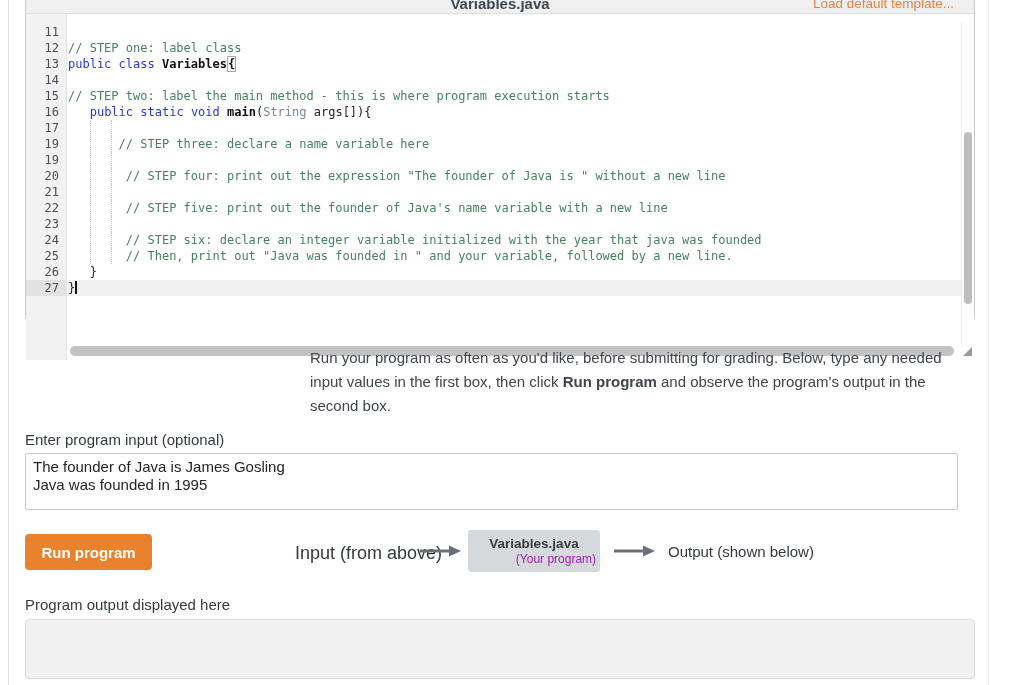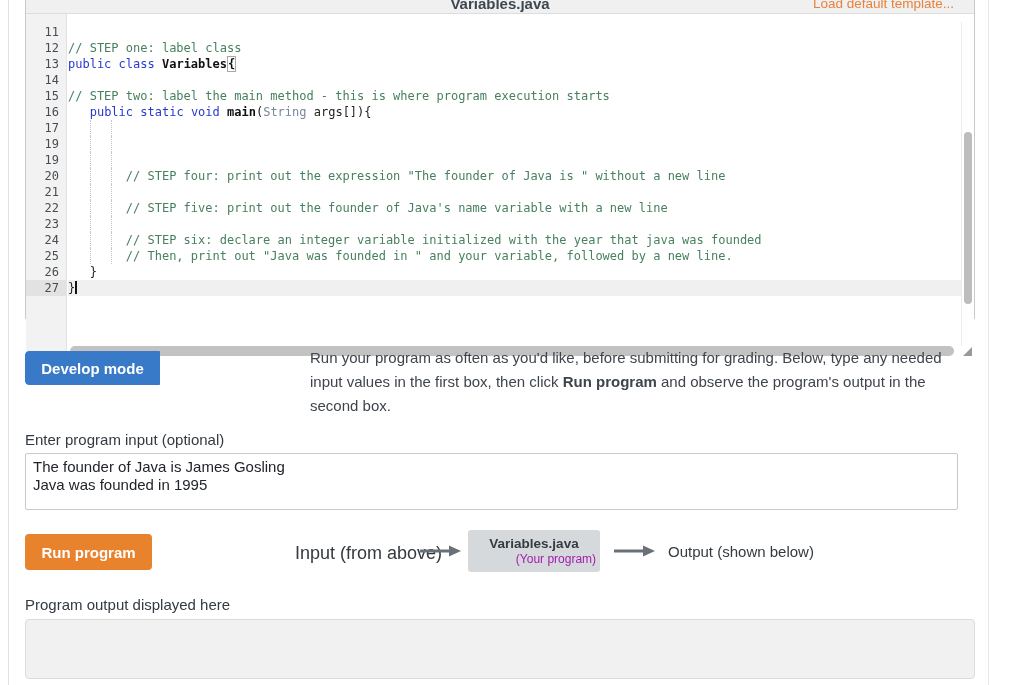--- a/index.html
+++ b/index.html
@@ -108,21 +108,21 @@
           <div class="ln ln-active">27</div>
         </div>
       <div class="code-area">
           <div class="code-line"></div>
           <div class="code-line"><span class="tk-cm">// STEP one: label class</span></div>
           <div class="code-line"><span class="tk-kw">public</span><span class="tk-pl"> </span><span class="tk-kw">class</span><span class="tk-pl"> </span><span class="tk-bd">Variables</span><span class="tk-br">{</span></div>
           <div class="code-line"></div>
           <div class="code-line"><span class="tk-cm">// STEP two: label the main method - this is where program execution starts</span></div>
           <div class="code-line"><span class="tk-pl">   </span><span class="tk-kw">public</span><span class="tk-pl"> </span><span class="tk-kw">static</span><span class="tk-pl"> </span><span class="tk-kw">void</span><span class="tk-pl"> </span><span class="tk-bd">main</span><span class="tk-pl">(</span><span class="tk-ty">String</span><span class="tk-pl"> args[]){</span></div>
           <div class="code-line"><span class="guide" style="left: 22px;"></span><span class="guide" style="left: 43px;"></span></div>
-          <div class="code-line"><span class="guide" style="left: 22px;"></span><span class="guide" style="left: 43px;"></span><span class="tk-pl">       </span></div>
+          <div class="code-line"><span class="guide" style="left: 22px;"></span><span class="guide" style="left: 43px;"></span><span class="tk-pl">       </span><span class="tk-cm">// STEP three: declare a name variable here</span></div>
           <div class="code-line"><span class="guide" style="left: 22px;"></span><span class="guide" style="left: 43px;"></span></div>
           <div class="code-line"><span class="guide" style="left: 22px;"></span><span class="guide" style="left: 43px;"></span><span class="tk-pl">        </span><span class="tk-cm">// STEP four: print out the expression "The founder of Java is " without a new line</span></div>
           <div class="code-line"><span class="guide" style="left: 22px;"></span><span class="guide" style="left: 43px;"></span></div>
           <div class="code-line"><span class="guide" style="left: 22px;"></span><span class="guide" style="left: 43px;"></span><span class="tk-pl">        </span><span class="tk-cm">// STEP five: print out the founder of Java's name variable with a new line</span></div>
           <div class="code-line"><span class="guide" style="left: 22px;"></span><span class="guide" style="left: 43px;"></span></div>
           <div class="code-line"><span class="guide" style="left: 22px;"></span><span class="guide" style="left: 43px;"></span><span class="tk-pl">        </span><span class="tk-cm">// STEP six: declare an integer variable initialized with the year that java was founded</span></div>
           <div class="code-line"><span class="guide" style="left: 22px;"></span><span class="guide" style="left: 43px;"></span><span class="tk-pl">        </span><span class="tk-cm">// Then, print out "Java was founded in " and your variable, followed by a new line.</span></div>
           <div class="code-line"><span class="tk-pl">   }</span></div>
           <div class="code-line line-active"><span class="tk-pl">}</span><span class="cursor"></span></div>
         </div>
@@ -130,21 +130,20 @@
         <div class="vthumb"></div>
       </div>
       <div class="hscrollbar">
         <div class="hthumb"></div>
       </div>
       <div class="resize-handle"></div>
     </div>
   </div>
 
   <div class="mode-row">
-    <button class="btn-develop">Develop mode</button>
   </div>
 
   <div class="instructions"><span>Run your program as often as you'd like, before submitting for grading. Below, type any needed input values in the first box, then click </span><b>Run program</b><span> and observe the program's output in the second box.</span></div>
 
   <div class="input-label">Enter program input (optional)</div>
   <textarea class="program-input" spellcheck="false" style="">The founder of Java is James Gosling
 Java was founded in 1995</textarea>
 
   <button class="btn-run">Run program</button>
   <div class="flow-input-label">Input (from above)</div>

